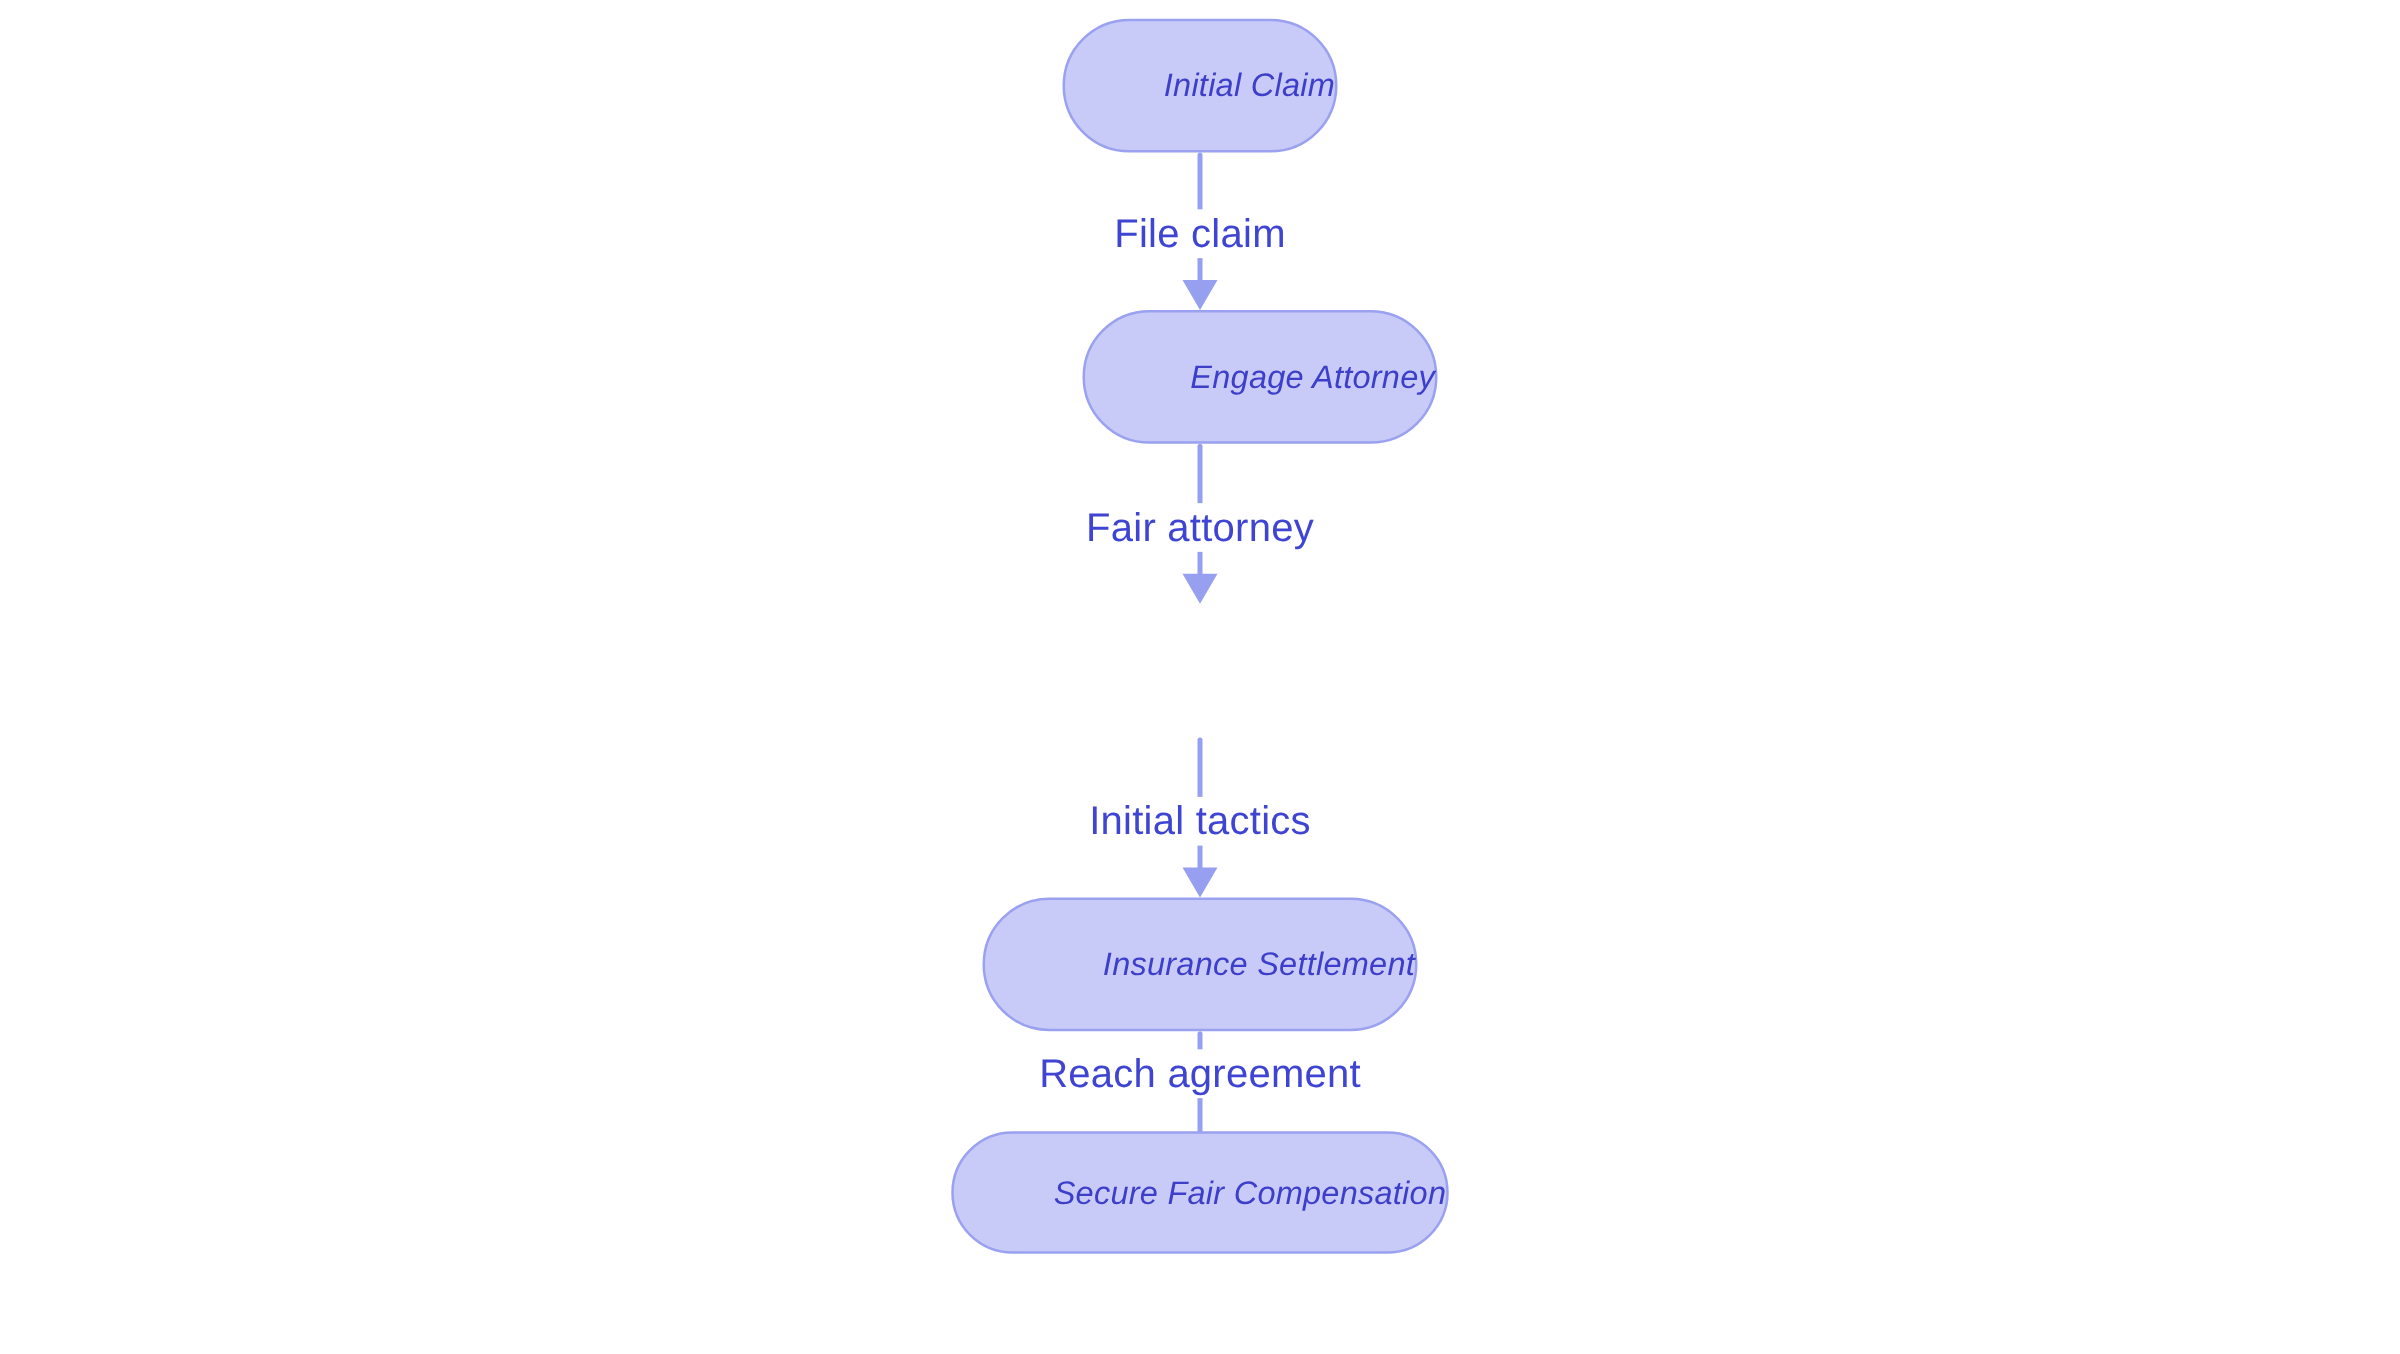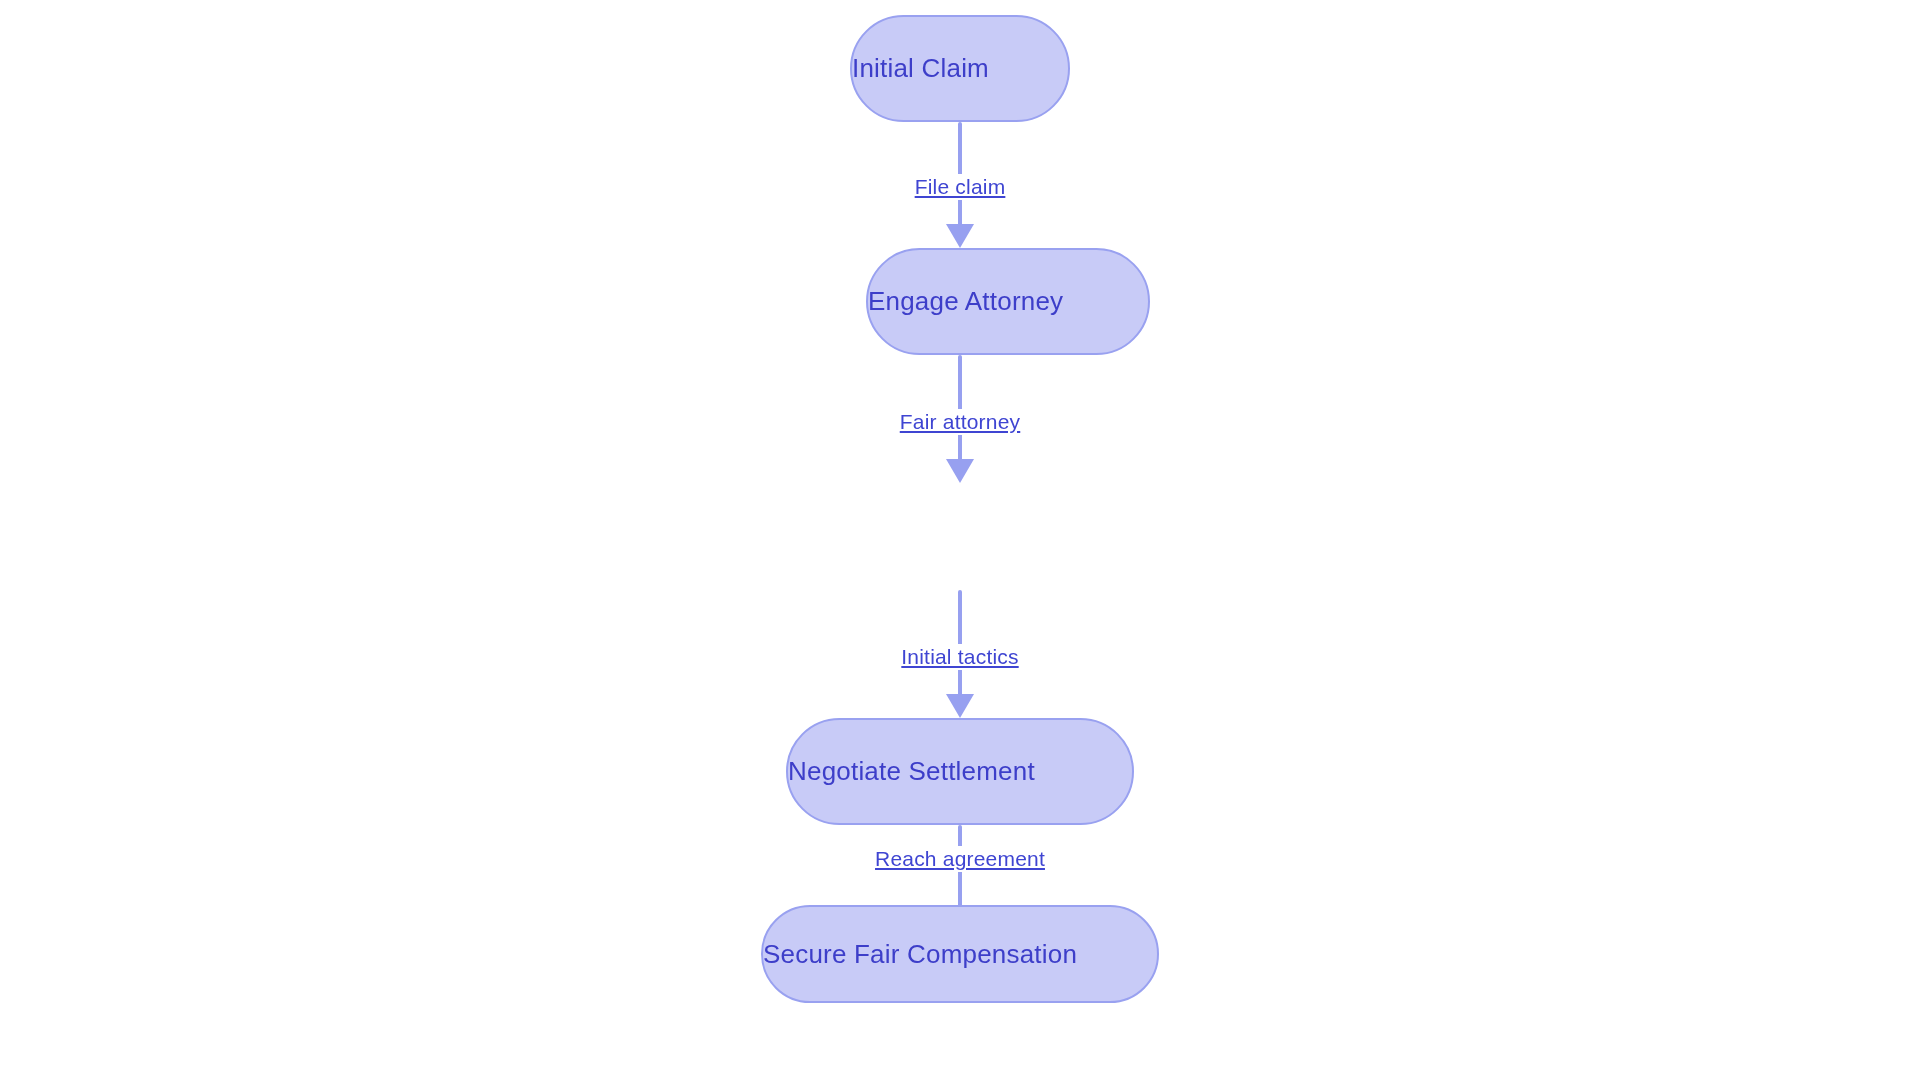--- a/index.html
+++ b/index.html
@@ -24,21 +24,22 @@
     overflow: hidden;
   }
   .node {
     position: absolute;
     box-sizing: border-box;
     background: var(--node-fill);
     border: 2px solid var(--node-border);
     border-radius: 54px;
     display: flex;
     align-items: center;
-    justify-content: flex-start;
+    justify-content: flex-end;
+    font-style: italic;
   }
   .node-label {
     color: var(--node-text);
     font-size: 26px;
     font-weight: 400;
     white-space: nowrap;
     letter-spacing: 0.2px;
   }
   .edge-line {
     position: absolute;
@@ -53,24 +54,23 @@
     border-left: 14px solid transparent;
     border-right: 14px solid transparent;
     border-top: 24px solid var(--edge-color);
   }
   .edge-label {
     position: absolute;
     transform: translate(-50%, -50%);
     background: var(--background);
     padding: 1px 10px;
     color: var(--edge-label-color);
-    font-size: 21px;
+    font-size: 32px;
     white-space: nowrap;
     letter-spacing: 0.2px;
-    text-decoration: underline;
   }
 </style>
 </head>
 <body>
 
 <div class="canvas">
 
   <div>
     <div class="edge-line" style="left:958px; top:122px; height:106px;"></div>
     <div class="arrowhead" style="left:946px; top:224px;"></div>
@@ -98,20 +98,20 @@
   <div class="node" style="left:850px; top:15px; width:220px; height:107px;">
     <span class="node-label">Initial Claim</span>
   </div>
 
   <div class="node" style="left:866px; top:248px; width:284px; height:107px;">
     <span class="node-label">Engage Attorney</span>
   </div>
 
 
   <div class="node" style="left:786px; top:718px; width:348px; height:107px;">
-    <span class="node-label">Negotiate Settlement</span>
+    <span class="node-label">Insurance Settlement</span>
   </div>
 
   <div class="node" style="left:761px; top:905px; width:398px; height:98px;">
     <span class="node-label">Secure Fair Compensation</span>
   </div>
 
 </div>
 
 </body></html>

